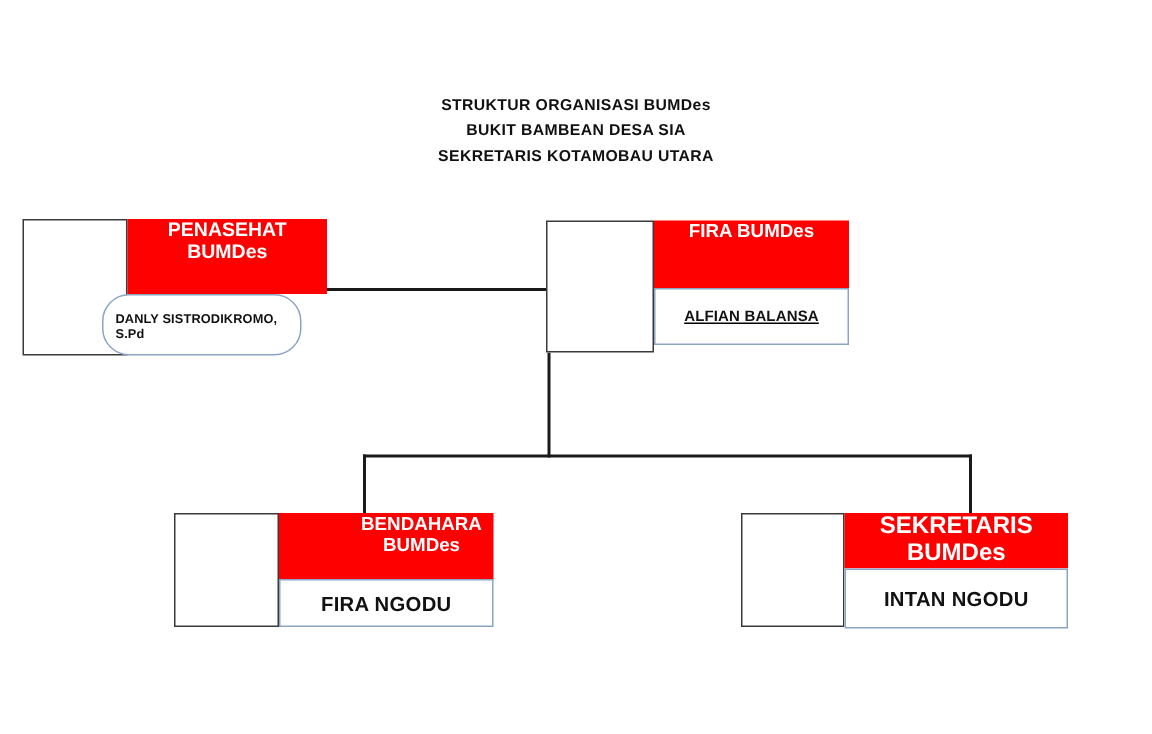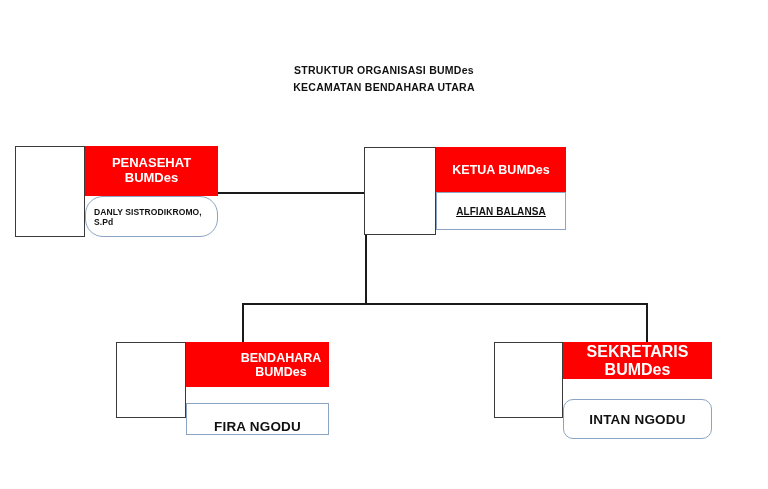--- a/index.html
+++ b/index.html
@@ -53,21 +53,21 @@
     background: #ffffff;
     border: 1.4px solid #3a3a3a;
     box-sizing: border-box;
   }
 
   .header {
     position: absolute;
     background: #ff0000;
     box-sizing: border-box;
     display: flex;
-    align-items: center;
+    align-items: flex-start;
     justify-content: center;
     text-align: center;
   }
   .header-text {
     color: #ffffff;
     font-weight: bold;
     line-height: 1.12;
     padding: 0 4px;
   }
 
@@ -116,76 +116,77 @@
     letter-spacing: 0.2px;
   }
 </style>
 </head>
 <body>
 
 <div id="canvas">
 
   <div class="title-block">
     <div class="title-line">STRUKTUR ORGANISASI BUMDes</div>
-    <div class="title-line">KECAMATAN BENDAHARA UTARA</div>
+    <div class="title-line">BUKIT BAMBEAN DESA SIA</div>
+    <div class="title-line">SEKRETARIS KOTAMOBAU UTARA</div>
   </div>
 
   <div class="conn h" style="left:218px; top:192px; width:148px;"></div>
 
   <div class="conn v" style="left:365px; top:235px; height:70px;"></div>
 
   <div class="conn h" style="left:242px; top:303px; width:406px;"></div>
 
   <div class="conn v" style="left:242px; top:303px; height:45px;"></div>
 
   <div class="conn v" style="left:646px; top:303px; height:40px;"></div>
 
   <div class="node n-penasehat">
     <div class="photo" style="left:15px; top:146px; width:70px; height:91px;"></div>
     <div class="header" style="left:85px; top:146px; width:133px; height:50px;">
       <div class="header-text">
         <div>PENASEHAT</div>
         <div>BUMDes</div>
       </div>
     </div>
-    <div class="namebar" style="left:85px; top:196px; width:133px; height:41px;border-radius:18px;">
+    <div class="namebar" style="left:68px; top:196px; width:133px; height:41px;border-radius:18px;">
       <div class="namebar-text">DANLY SISTRODIKROMO, S.Pd</div>
     </div>
   </div>
 
   <div class="node n-ketua">
     <div class="photo" style="left:364px; top:147px; width:72px; height:88px;"></div>
     <div class="header" style="left:436px; top:147px; width:130px; height:45px;">
       <div class="header-text">
-        <div>KETUA BUMDes</div>
+        <div>FIRA BUMDes</div>
       </div>
     </div>
     <div class="namebar" style="left:436px; top:192px; width:130px; height:38px;text-decoration:underline;">
       <div class="namebar-text">ALFIAN BALANSA</div>
     </div>
   </div>
 
   <div class="node n-bendahara">
     <div class="photo" style="left:116px; top:342px; width:70px; height:76px;"></div>
     <div class="header" style="left:186px; top:342px; width:143px; height:45px;">
       <div class="header-text">
         <div>BENDAHARA</div>
         <div>BUMDes</div>
       </div>
     </div>
-    <div class="namebar" style="left:186px; top:403px; width:143px; height:32px;align-items:flex-end;">
+    <div class="namebar" style="left:186px; top:386px; width:143px; height:32px;">
       <div class="namebar-text">FIRA NGODU</div>
     </div>
   </div>
 
   <div class="node n-sekretaris">
     <div class="photo" style="left:494px; top:342px; width:69px; height:76px;"></div>
     <div class="header" style="left:563px; top:342px; width:149px; height:37px;">
       <div class="header-text">
         <div>SEKRETARIS BUMDes</div>
       </div>
     </div>
-    <div class="namebar" style="left:563px; top:399px; width:149px; height:40px;border-radius:10px;">
+    <div class="namebar" style="left:563px; top:379px; width:149px; height:40px;">
       <div class="namebar-text">INTAN NGODU</div>
     </div>
   </div>
 
 </div>
 
 </body></html>

